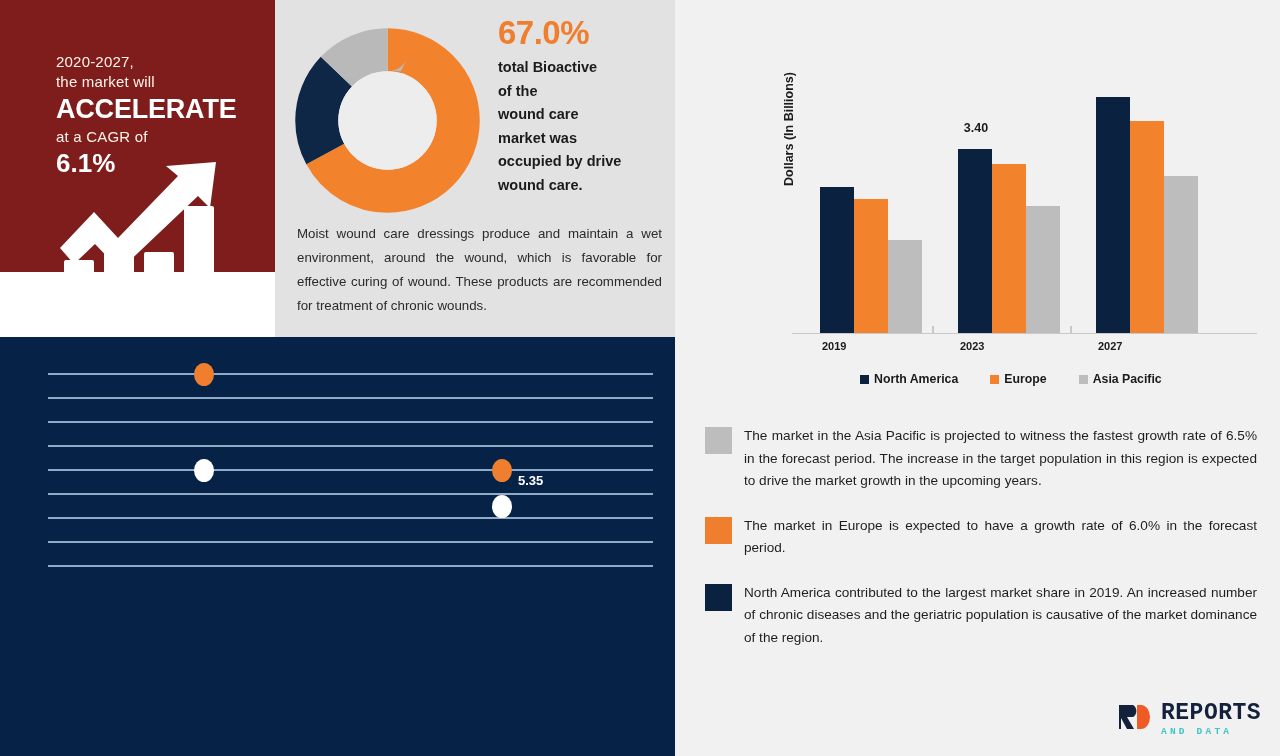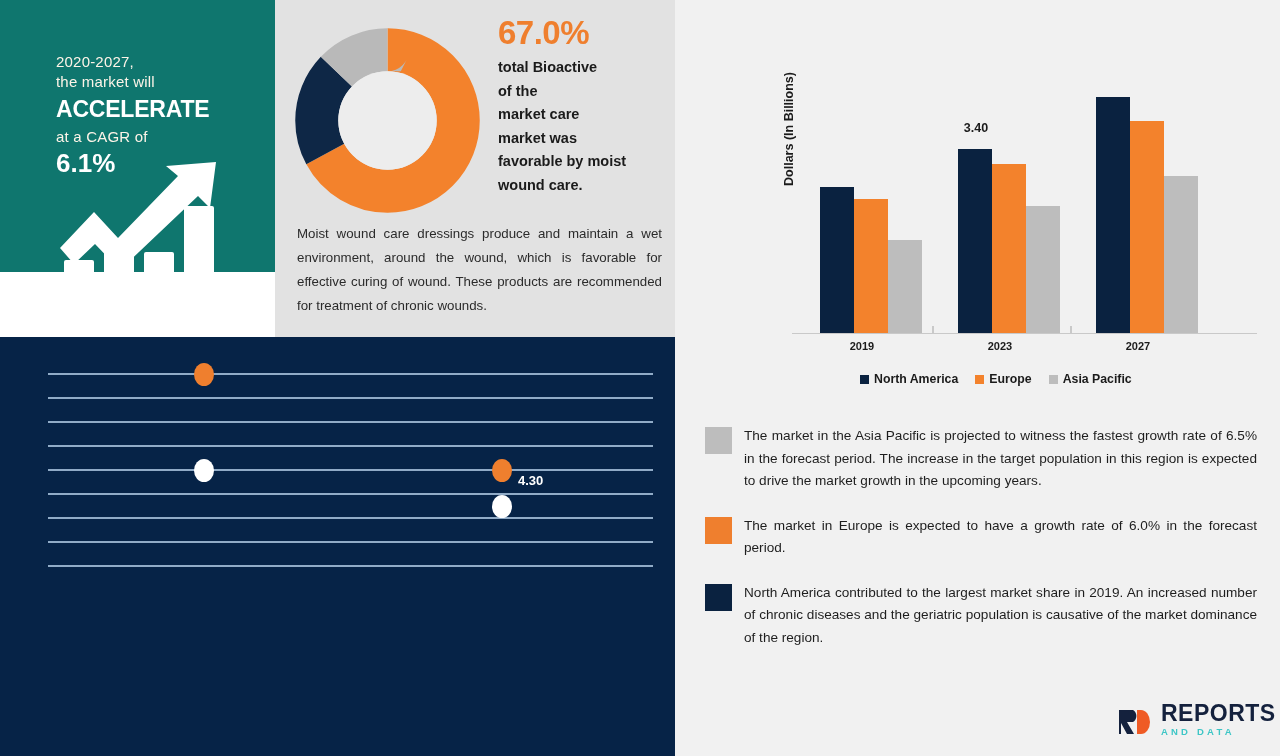--- a/index.html
+++ b/index.html
@@ -6,26 +6,26 @@
   body{
     width:1280px;height:756px;
     font-family:"Liberation Sans", sans-serif;
     background:#ffffff;overflow:hidden;
   }
   .canvas{position:relative;width:1280px;height:756px;}
 
   
   .panel-accelerate{
     position:absolute;left:0;top:0;width:275px;height:272px;
-    background:#0f766e;
+    background:#7f1d1d;
   }
   .acc-text{position:absolute;left:56px;top:52px;color:#fdf4e8;}
   .acc-l1{font-size:15px;letter-spacing:.2px;line-height:20px;}
   .acc-l2{font-size:15px;letter-spacing:.2px;line-height:20px;}
-  .acc-big{font-size:23px;font-weight:bold;letter-spacing:-.2px;line-height:34px;color:#ffffff;}
+  .acc-big{font-size:27px;font-weight:bold;letter-spacing:-.2px;line-height:34px;color:#ffffff;}
   .acc-l3{font-size:15px;letter-spacing:.2px;line-height:22px;}
   .acc-pct{font-size:26px;font-weight:bold;color:#ffffff;line-height:30px;}
   .growth-icon{position:absolute;left:56px;top:160px;width:180px;height:160px;}
 
   
   .panel-moist{
     position:absolute;left:275px;top:0;width:400px;height:337px;
     background:#e2e2e2;
   }
   .donut-wrap{position:absolute;left:10px;top:18px;width:205px;height:205px;}
@@ -65,32 +65,32 @@
   .plotarea{position:absolute;left:62px;top:0;width:465px;height:272px;}
   .baseline{position:absolute;left:0;bottom:0;width:465px;height:1.5px;background:#c9c9c9;}
   .bar{position:absolute;bottom:0;width:34px;}
   .bar.na{background:#0a2240;}
   .bar.eu{background:#f3822c;}
   .bar.ap{background:#bdbdbd;}
   .bar-label{
     position:absolute;font-size:12.5px;font-weight:bold;color:#1b1b1b;
   }
   .xdiv{position:absolute;bottom:1.5px;width:1.5px;height:7px;background:#c9c9c9;}
-  .xtick{position:absolute;top:278px;font-size:11px;font-weight:bold;color:#1b1b1b;text-align:center;width:80px;}
-  .bar-legend{position:absolute;left:130px;top:310px;display:flex;gap:17px;align-items:center;}
+  .xtick{position:absolute;top:278px;font-size:11px;font-weight:bold;color:#1b1b1b;width:80px;}
+  .bar-legend{position:absolute;left:130px;top:310px;display:flex;gap:32px;align-items:center;}
   .bar-legend .li{display:flex;align-items:center;gap:5px;}
   .bar-legend .sw{width:9px;height:9px;}
   .bar-legend .lb{font-size:12.3px;font-weight:bold;color:#1b1b1b;}
 
   .notes{position:absolute;left:30px;top:425px;width:552px;}
   .note{display:flex;gap:12px;margin-bottom:22px;}
   .note .chip{width:27px;height:27px;flex:0 0 27px;margin-top:2px;}
   .note .txt{font-size:13.6px;color:#1e1e1e;line-height:22.5px;text-align:justify;flex:1;}
 
-  .logo{position:absolute;left:1117px;top:702px;display:flex;align-items:flex-end;gap:7px;}
+  .logo{position:absolute;left:1117px;top:702px;display:flex;align-items:flex-start;gap:7px;font-family:Liberation Mono, monospace;}
   .logo-mark{width:37px;height:30px;flex:0 0 37px;}
   .logo-words{display:flex;flex-direction:column;line-height:1;}
   .logo-top{font-size:23px;font-weight:bold;color:#14213d;letter-spacing:.5px;}
   .logo-sub{font-size:9.5px;font-weight:bold;color:#3ec6c6;letter-spacing:3.2px;margin-top:2px;}
 </style>
 </head>
 <body>
 
 <div class="canvas">
 
@@ -118,23 +118,23 @@
       <circle cx="50" cy="50" r="34.5" fill="none" stroke="#0e2746" stroke-width="21" stroke-dasharray="43.35 173.42" stroke-dashoffset="-145.24" transform="rotate(-90 50 50)"></circle>
       <circle cx="50" cy="50" r="34.5" fill="none" stroke="#b9b9b9" stroke-width="21" stroke-dasharray="28.18 188.59" stroke-dashoffset="-188.59" transform="rotate(-90 50 50)"></circle>
       <circle cx="50" cy="50" r="24" fill="#ededed"></circle>
     </svg>
 
     <div class="pct-head">
       <div class="pct-num">67.0%</div>
       <div class="pct-desc">
         <div>total Bioactive</div>
         <div>of the</div>
-        <div>market care</div>
+        <div>wound care</div>
         <div>market was</div>
-        <div>favorable by moist</div>
+        <div>occupied by drive</div>
         <div>wound care.</div>
       </div>
     </div>
 
     <div class="moist-para">Moist wound care dressings produce and maintain a wet environment, around the wound, which is favorable for effective curing of wound. These products are recommended for treatment of chronic wounds.</div>
   </div>
 
   <div class="panel-dot">
 
     <div class="dotplot">
@@ -145,21 +145,21 @@
       <div class="gridline" style="top:107px"></div>
       <div class="gridline" style="top:131px"></div>
       <div class="gridline" style="top:155px"></div>
       <div class="gridline" style="top:179px"></div>
       <div class="gridline" style="top:203px"></div>
 
       <div class="dot y2027" style="left:146px;top:1px"></div>
       <div class="dot y2019" style="left:146px;top:97px"></div>
       <div class="dot y2027" style="left:444px;top:97px"></div>
       <div class="dot y2019" style="left:444px;top:133px"></div>
-      <div class="dot-value" style="left:470px;top:111px">4.30</div>
+      <div class="dot-value" style="left:470px;top:111px">5.35</div>
     </div>
 
   </div>
 
   <div class="panel-right">
 
     <div class="barchart">
       <div class="ylabel">Dollars (In Billions)</div>
 
       <div class="plotarea">

